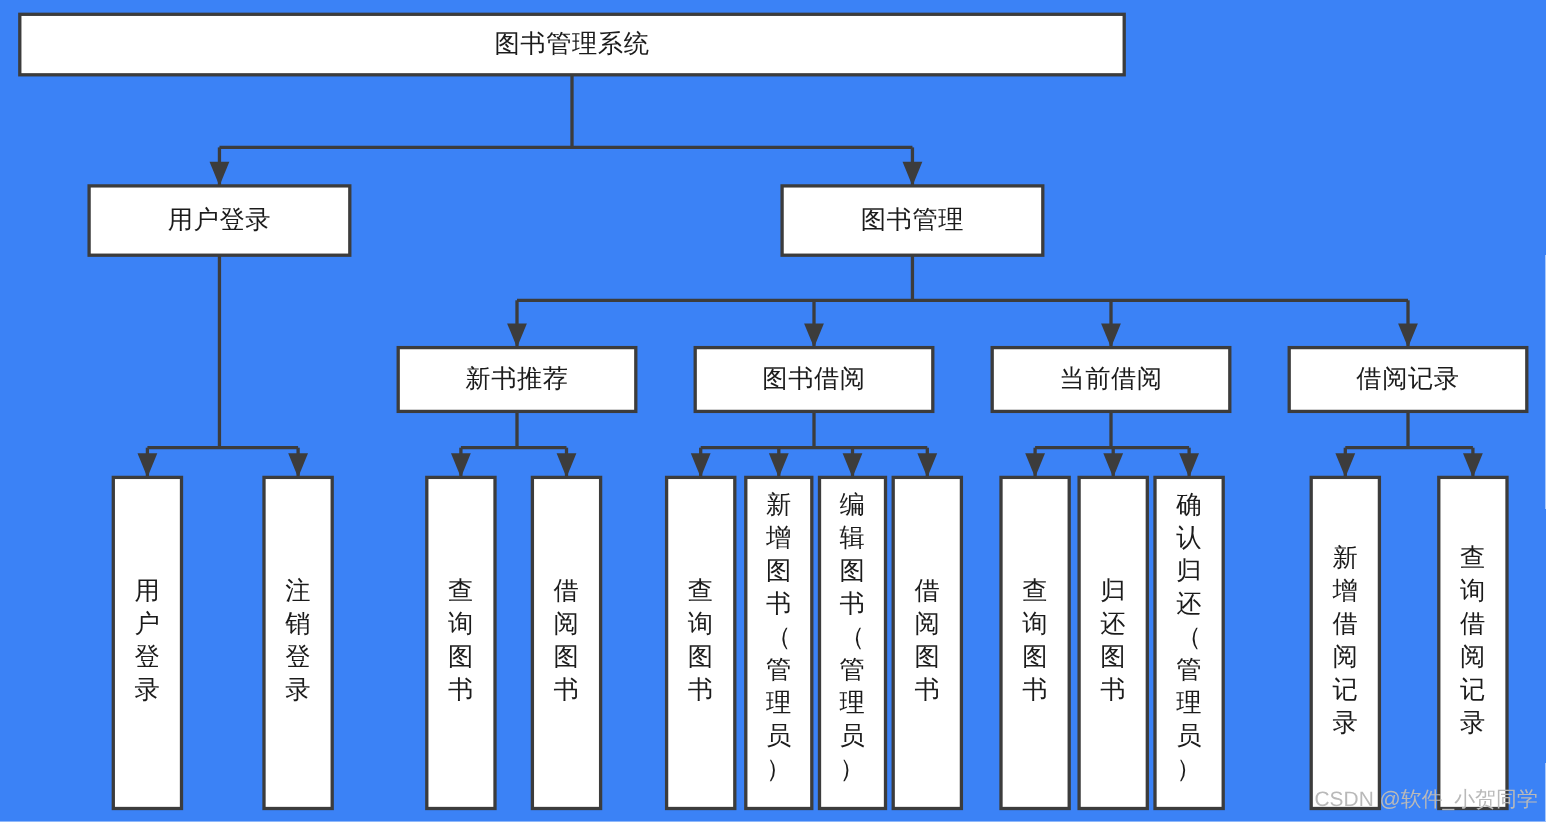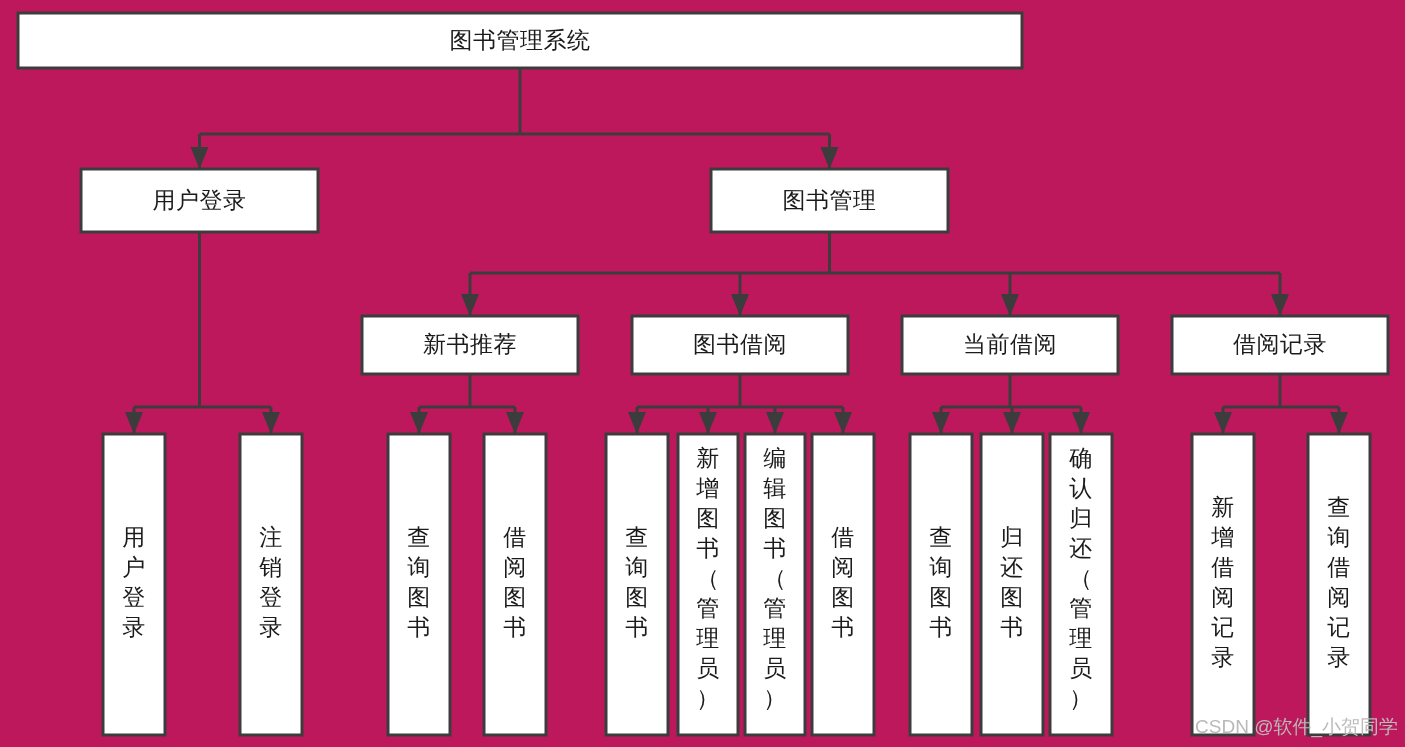--- a/index.html
+++ b/index.html
@@ -7,21 +7,21 @@
     padding: 0;
     background: #ffffff;
   }
   body {
     font-family: "Liberation Sans", "DejaVu Sans", sans-serif;
   }
   #diagram-root {
     position: relative;
     width: 1405px;
     height: 747px;
-    background: #be185d;
+    background: #3b82f6;
     overflow: hidden;
   }
   svg.canvas {
     position: absolute;
     left: 0;
     top: 0;
     width: 1405px;
     height: 747px;
   }
   .node-box {

